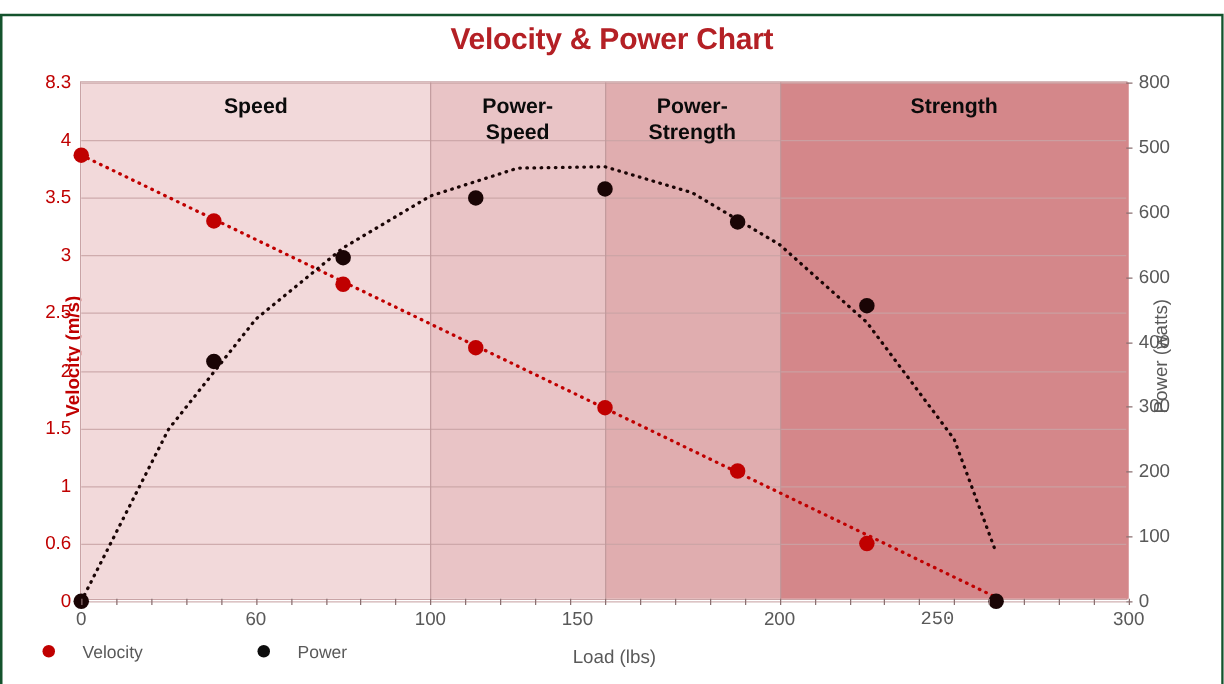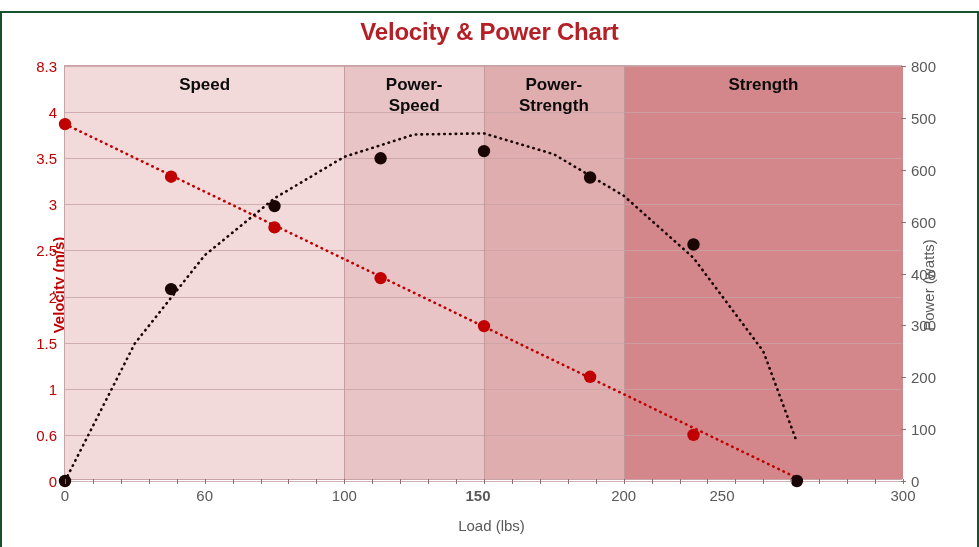--- a/index.html
+++ b/index.html
@@ -277,23 +277,23 @@
         <div class="ytickmark-right" style="top: 155.625px;"></div>
         <div class="ytick-right" style="top: 103.75px;">600</div>
         <div class="ytickmark-right" style="top: 103.75px;"></div>
         <div class="ytick-right" style="top: 51.875px;">500</div>
         <div class="ytickmark-right" style="top: 51.875px;"></div>
         <div class="ytick-right" style="top: 0px;">800</div>
         <div class="ytickmark-right" style="top: 0px;"></div>
         <div class="xtick" style="left: 0px;">0</div>
         <div class="xtick" style="left: 139.667px;">60</div>
         <div class="xtick" style="left: 279.333px;">100</div>
-        <div class="xtick" style="left: 413px; font-weight: bold;">150</div>
+        <div class="xtick" style="left: 397px;">150</div>
         <div class="xtick" style="left: 558.667px;">200</div>
-        <div class="xtick" style="left: 657px;">250</div>
+        <div class="xtick" style="left: 685px; font-family: Liberation Mono, monospace;">250</div>
         <div class="xtick" style="left: 838px;">300</div>
         <div class="xtickmark" style="left: 0px;"></div>
         <div class="xtickmark" style="left: 27.9333px;"></div>
         <div class="xtickmark" style="left: 55.8667px;"></div>
         <div class="xtickmark" style="left: 83.8px;"></div>
         <div class="xtickmark" style="left: 111.733px;"></div>
         <div class="xtickmark" style="left: 139.667px;"></div>
         <div class="xtickmark" style="left: 167.6px;"></div>
         <div class="xtickmark" style="left: 195.533px;"></div>
         <div class="xtickmark" style="left: 223.467px;"></div>
@@ -317,16 +317,30 @@
         <div class="xtickmark" style="left: 726.267px;"></div>
         <div class="xtickmark" style="left: 754.2px;"></div>
         <div class="xtickmark" style="left: 782.133px;"></div>
         <div class="xtickmark" style="left: 810.067px;"></div>
         <div class="xtickmark" style="left: 838px;"></div>
       </div>
   </div>
 
   <div id="legend">
     <div class="legend-row">
+      <div class="legend-item first">
+        <span class="legend-key">
+          <span class="key-dot" style="background:#c00000"></span>
+        </span>
+        <span class="legend-label">Velocity</span>
+      </div>
+      <div class="legend-item">
+        <span class="legend-key">
+          <span class="key-dot" style="background:#0d0d0d"></span>
+        </span>
+        <span class="legend-label">Power</span>
+      </div>
+    </div>
+    <div class="legend-row">
     </div>
   </div>
 
 </div>
 
 </body></html>

